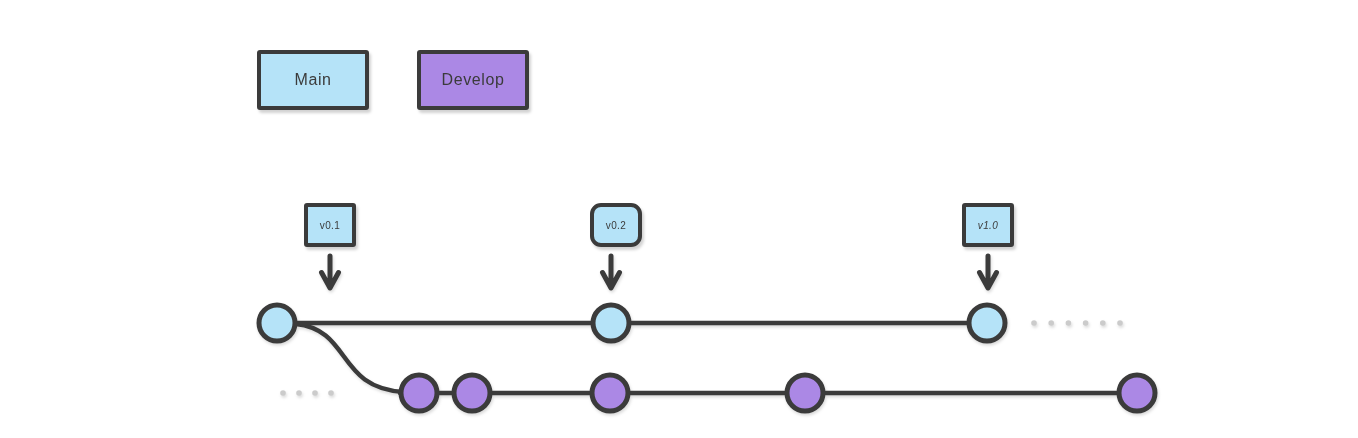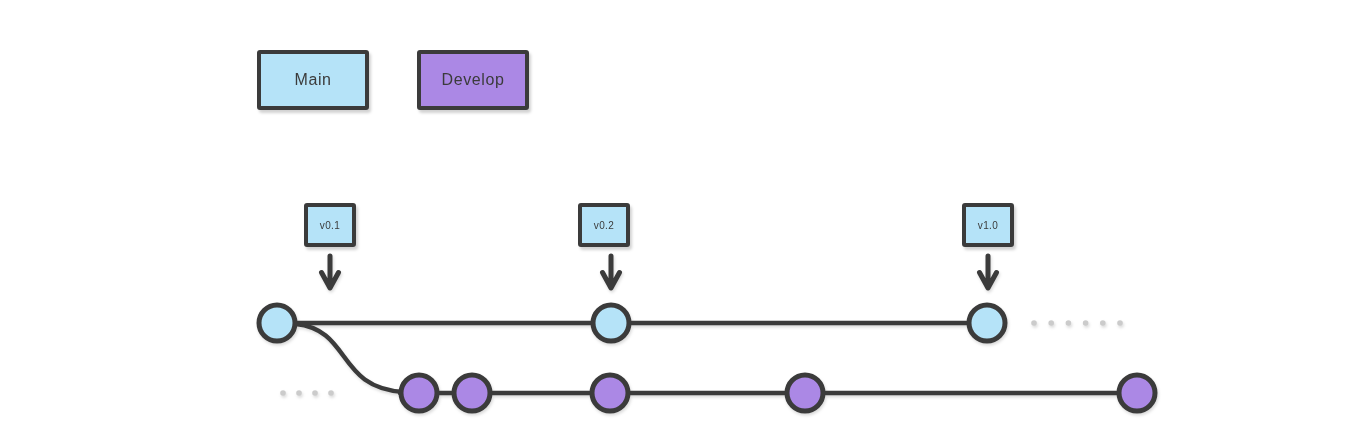--- a/index.html
+++ b/index.html
@@ -98,20 +98,20 @@
   <div class="legend-box legend-develop">
     <span>Develop</span>
   </div>
   <div class="legend-box legend-main">
     <span>Main</span>
   </div>
 
   <div class="tag" id="tag-0" style="left: 304px;">
     <span>v0.1</span>
   </div>
-  <div class="tag" id="tag-1" style="left: 578px;">
+  <div class="tag" id="tag-1" style="left: 590px; border-radius: 11px;">
     <span>v0.2</span>
   </div>
-  <div class="tag" id="tag-2" style="left: 962px;">
+  <div class="tag" id="tag-2" style="left: 962px; font-style: italic;">
     <span>v1.0</span>
   </div>
 
 </div>
 
 </body></html>

